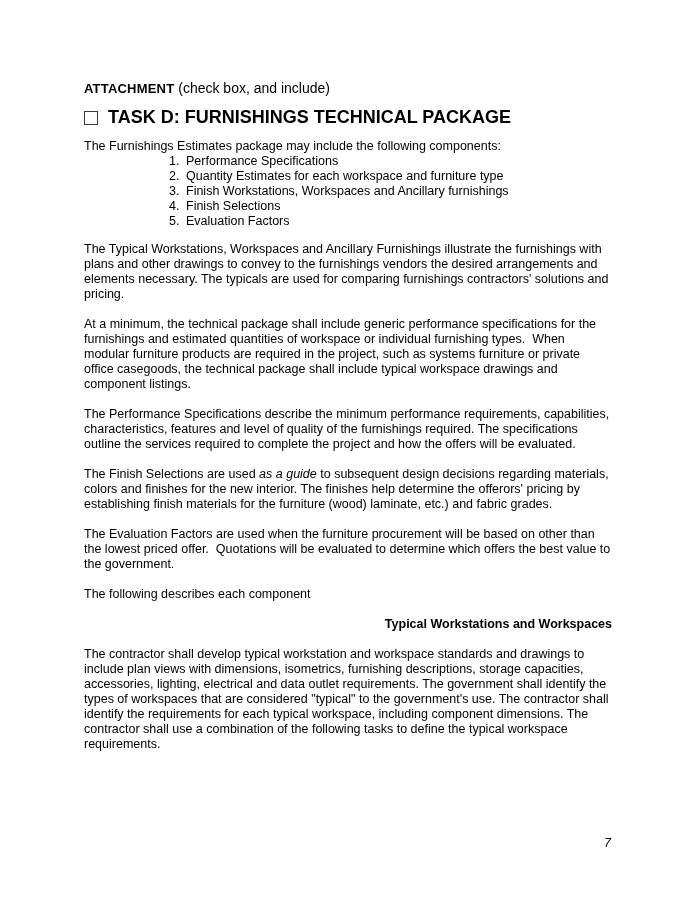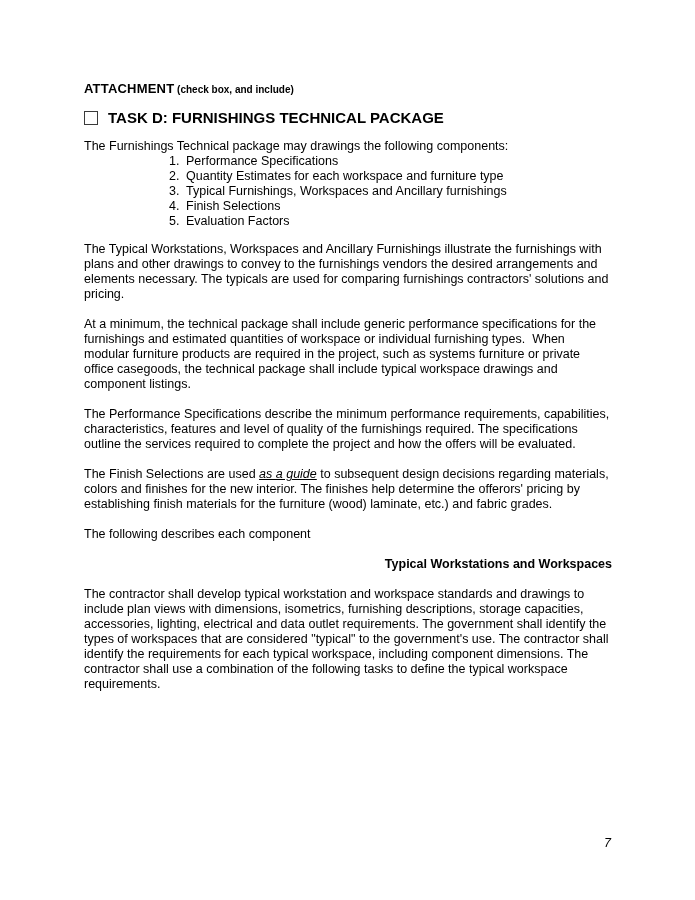--- a/index.html
+++ b/index.html
@@ -12,47 +12,47 @@
     padding: 81px 83px 0 84px;
     font-family: "Liberation Sans", sans-serif;
     font-size: 12.5px;
     line-height: 15px;
     color: #000000;
     overflow: hidden;
   }
   p { margin: 0 0 15px 0; white-space: pre-wrap; }
   .attachment-line { margin-bottom: 13px; }
   .attachment-title { font-weight: bold; font-size: 13px; letter-spacing: 0.2px; text-align: right; }
-  .attachment-subtitle { font-weight: bold; font-size: 10px; }
+  .attachment-subtitle { font-weight: normal; font-size: 14px; }
   .task-line {
     display: flex;
     align-items: center;
     margin-bottom: 14px;
     font-weight: bold;
-    font-size: 15px;
+    font-size: 18px;
   }
   .checkbox {
     display: inline-block;
     width: 12px;
     height: 12px;
     border: 1.5px solid #3a3a3a;
     background: #ffffff;
     margin-right: 10px;
     flex: 0 0 auto;
   }
   .tight { margin-bottom: 0; }
   ol.components {
     margin: 0 0 13px 0;
     padding-left: 57px;
     list-style-type: decimal;
   }
   ol.components li { padding-left: 3px; margin-left: 42px; }
   .italic { }
   .bold-heading { font-weight: bold; text-align: right; }
-  .em-ul { font-style: italic; text-decoration: underline; }
+  .em-ul { font-style: italic; }
   .page-number {
     position: absolute;
     top: 836px;
     right: 84px;
     font-style: italic;
     font-size: 12.5px;
   }
 </style>
 </head>
 <body>
@@ -60,39 +60,40 @@
 <div class="page">
 
   <p class="attachment-line"><span class="attachment-title">ATTACHMENT</span><span class="attachment-subtitle"> (check box, and include)</span></p>
 
   <div class="task-line">
     <span class="checkbox"></span>
     <span>TASK D: FURNISHINGS TECHNICAL PACKAGE</span>
   </div>
 
 
-  <p class="tight">The Furnishings Technical package may drawings the following components:</p>
+  <p class="tight">The Furnishings Estimates package may include the following components:</p>
 
   <ol class="components">
     <li>Performance Specifications</li>
     <li>Quantity Estimates for each workspace and furniture type</li>
-    <li>Typical Furnishings, Workspaces and Ancillary furnishings</li>
+    <li>Finish Workstations, Workspaces and Ancillary furnishings</li>
     <li>Finish Selections</li>
     <li>Evaluation Factors</li>
   </ol>
 
   <p>The Typical Workstations, Workspaces and Ancillary Furnishings illustrate the furnishings with plans and other drawings to convey to the furnishings vendors the desired arrangements and elements necessary. The typicals are used for comparing furnishings contractors' solutions and pricing.</p>
 
   <p>At a minimum, the technical package shall include generic performance specifications for the furnishings and estimated quantities of workspace or individual furnishing types.  When modular furniture products are required in the project, such as systems furniture or private office casegoods, the technical package shall include typical workspace drawings and component listings.</p>
 
   <p>The Performance Specifications describe the minimum performance requirements, capabilities, characteristics, features and level of quality of the furnishings required. The specifications outline the services required to complete the project and how the offers will be evaluated.</p>
 
 
   <p><span>The Finish Selections are used </span><span class="em-ul">as a guide</span><span> to subsequent design decisions regarding materials, colors and finishes for the new interior. The finishes help determine the offerors' pricing by establishing finish materials for the furniture (wood) laminate, etc.) and fabric grades.</span></p>
 
+  <p>The Evaluation Factors are used when the furniture procurement will be based on other than the lowest priced offer.  Quotations will be evaluated to determine which offers the best value to the government.</p>
 
   <p class="italic">The following describes each component</p>
 
   <p class="bold-heading">Typical Workstations and Workspaces</p>
 
   <p>The contractor shall develop typical workstation and workspace standards and drawings to include plan views with dimensions, isometrics, furnishing descriptions, storage capacities, accessories, lighting, electrical and data outlet requirements. The government shall identify the types of workspaces that are considered "typical" to the government's use. The contractor shall identify the requirements for each typical workspace, including component dimensions. The contractor shall use a combination of the following tasks to define the typical workspace requirements.</p>
 
   <div class="page-number">7</div>
 
 </div>

